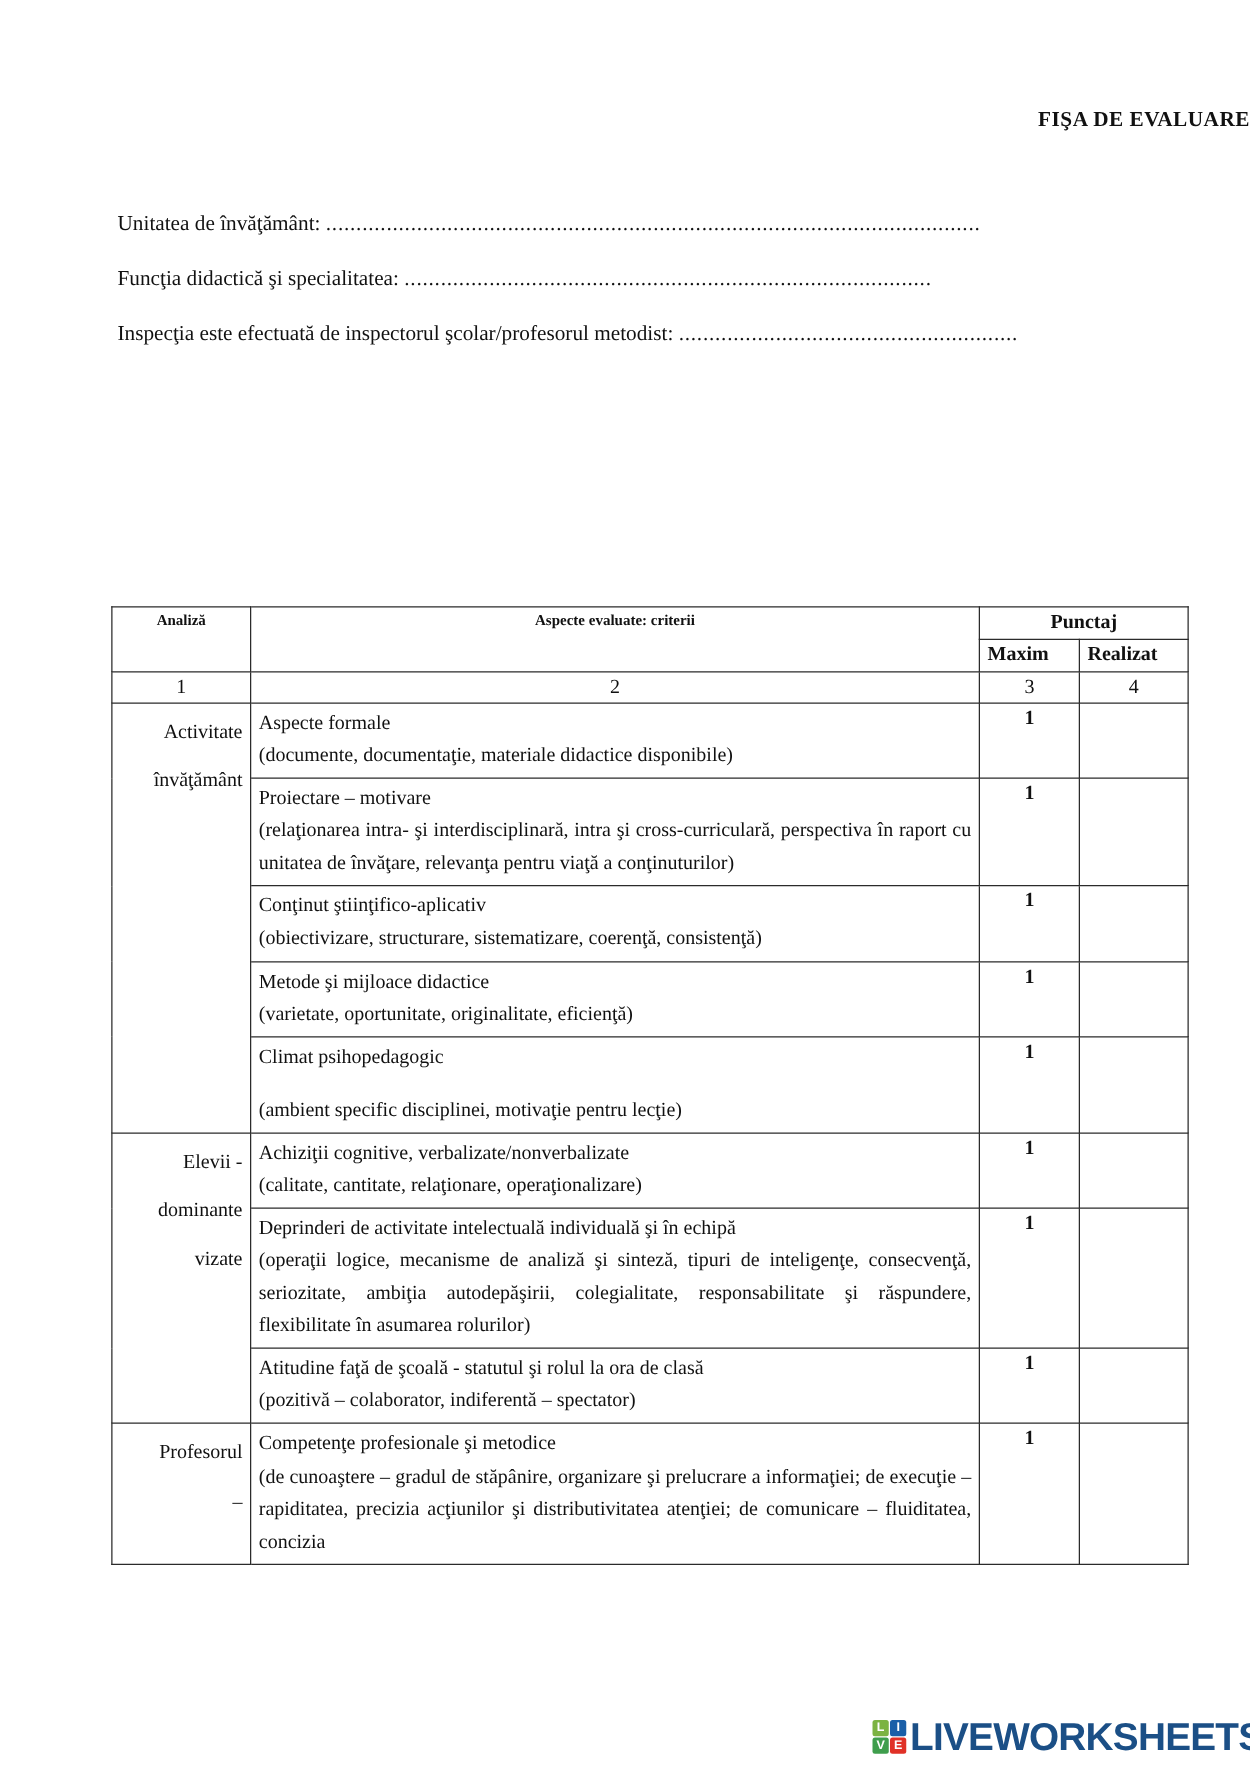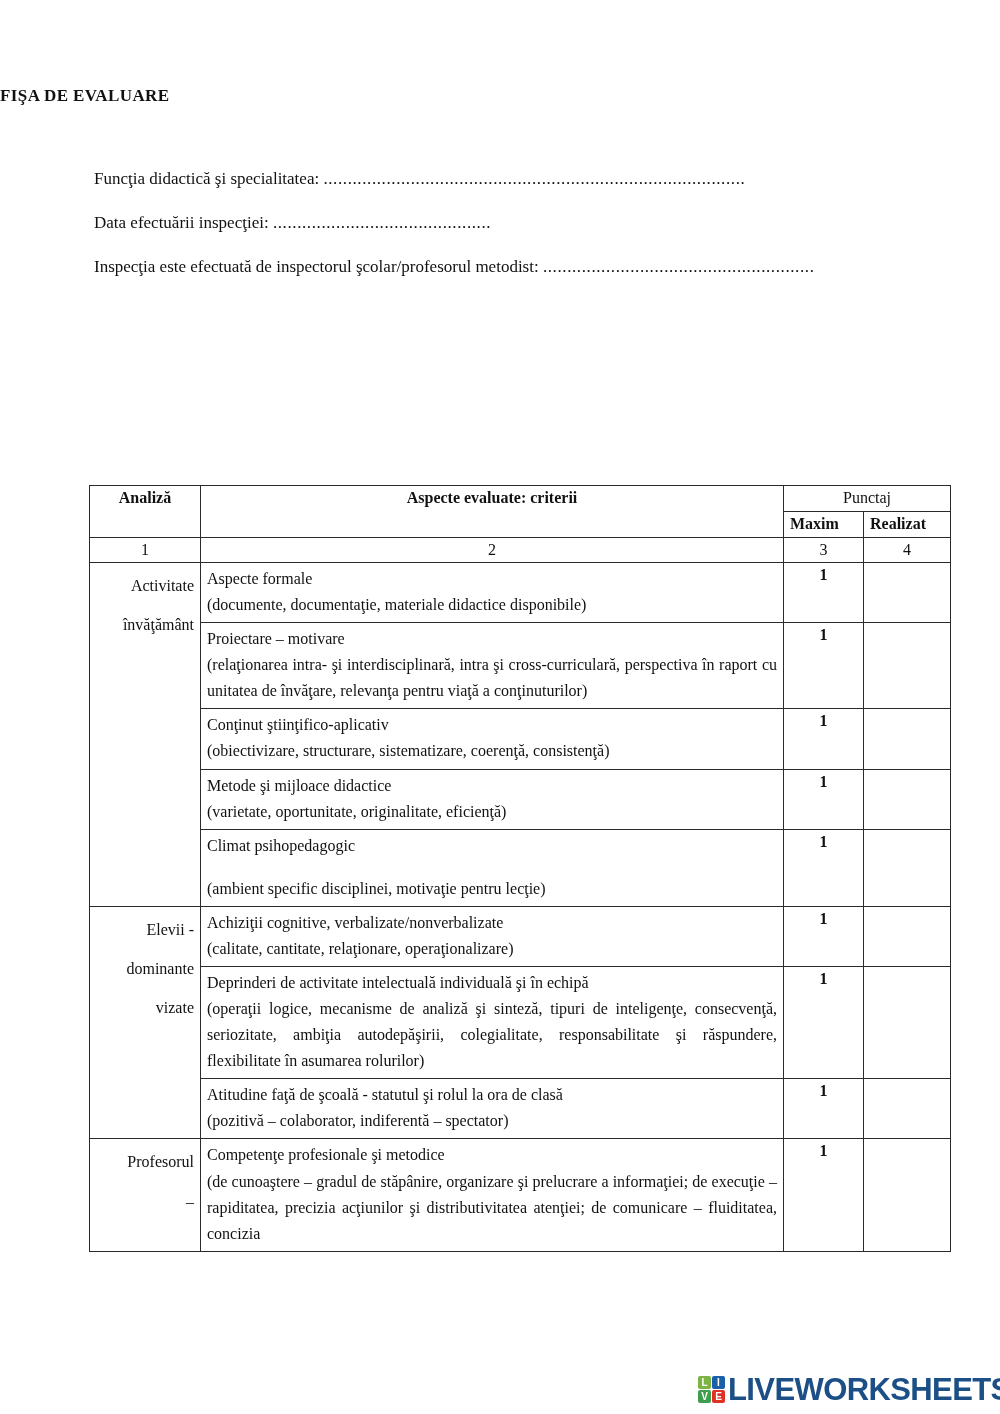--- a/index.html
+++ b/index.html
@@ -19,21 +19,21 @@
 
   .page {
     position: absolute;
     inset: 0;
     padding: 0;
   }
 
   
   .title-block {
     margin-top: 86px;
-    text-align: left;
+    text-align: right;
   }
   .doc-title {
     font-size: 17px;
     font-weight: bold;
     letter-spacing: 0.4px;
     line-height: 1.2;
   }
   .doc-subtitle {
     margin-top: 28px;
     font-size: 16.5px;
@@ -78,25 +78,25 @@
   .col-aspecte  { width: 583px; }
   .col-maxim    { width: 80px;  }
   .col-realizat { width: 87px;  }
 
   .th-center {
     text-align: center;
     font-weight: bold;
     vertical-align: middle;
     padding-top: 7px;
     padding-bottom: 7px;
-    font-size: 16px;
+    font-size: 12px;
   }
   .th-punctaj {
     text-align: center;
-    font-weight: normal;
+    font-weight: bold;
     vertical-align: middle;
     padding-top: 5px;
     padding-bottom: 5px;
     font-size: 16px;
   }
   .th-sub {
     text-align: left;
     font-weight: bold;
     vertical-align: middle;
     padding-top: 4px;
@@ -184,24 +184,24 @@
 <body>
 
 <div class="page">
 
   <div class="title-block">
     <div class="doc-title">FIŞA DE EVALUARE</div>
   </div>
 
   <div class="fields">
     <div class="field-row">
-      <span class="field-label">Funcţia didactică şi specialitatea: </span><span class="field-dots">.......................................................................................</span>
+      <span class="field-label">Unitatea de învăţământ: </span><span class="field-dots">............................................................................................................</span>
     </div>
     <div class="field-row">
-      <span class="field-label">Data efectuării inspecţiei: </span><span class="field-dots">.............................................</span>
+      <span class="field-label">Funcţia didactică şi specialitatea: </span><span class="field-dots">.......................................................................................</span>
     </div>
     <div class="field-row">
       <span class="field-label">Inspecţia este efectuată de inspectorul şcolar/profesorul metodist: </span><span class="field-dots">........................................................</span>
     </div>
   </div>
 
   <table class="eval-table">
     <colgroup>
       <col class="col-analiza">
       <col class="col-aspecte">

